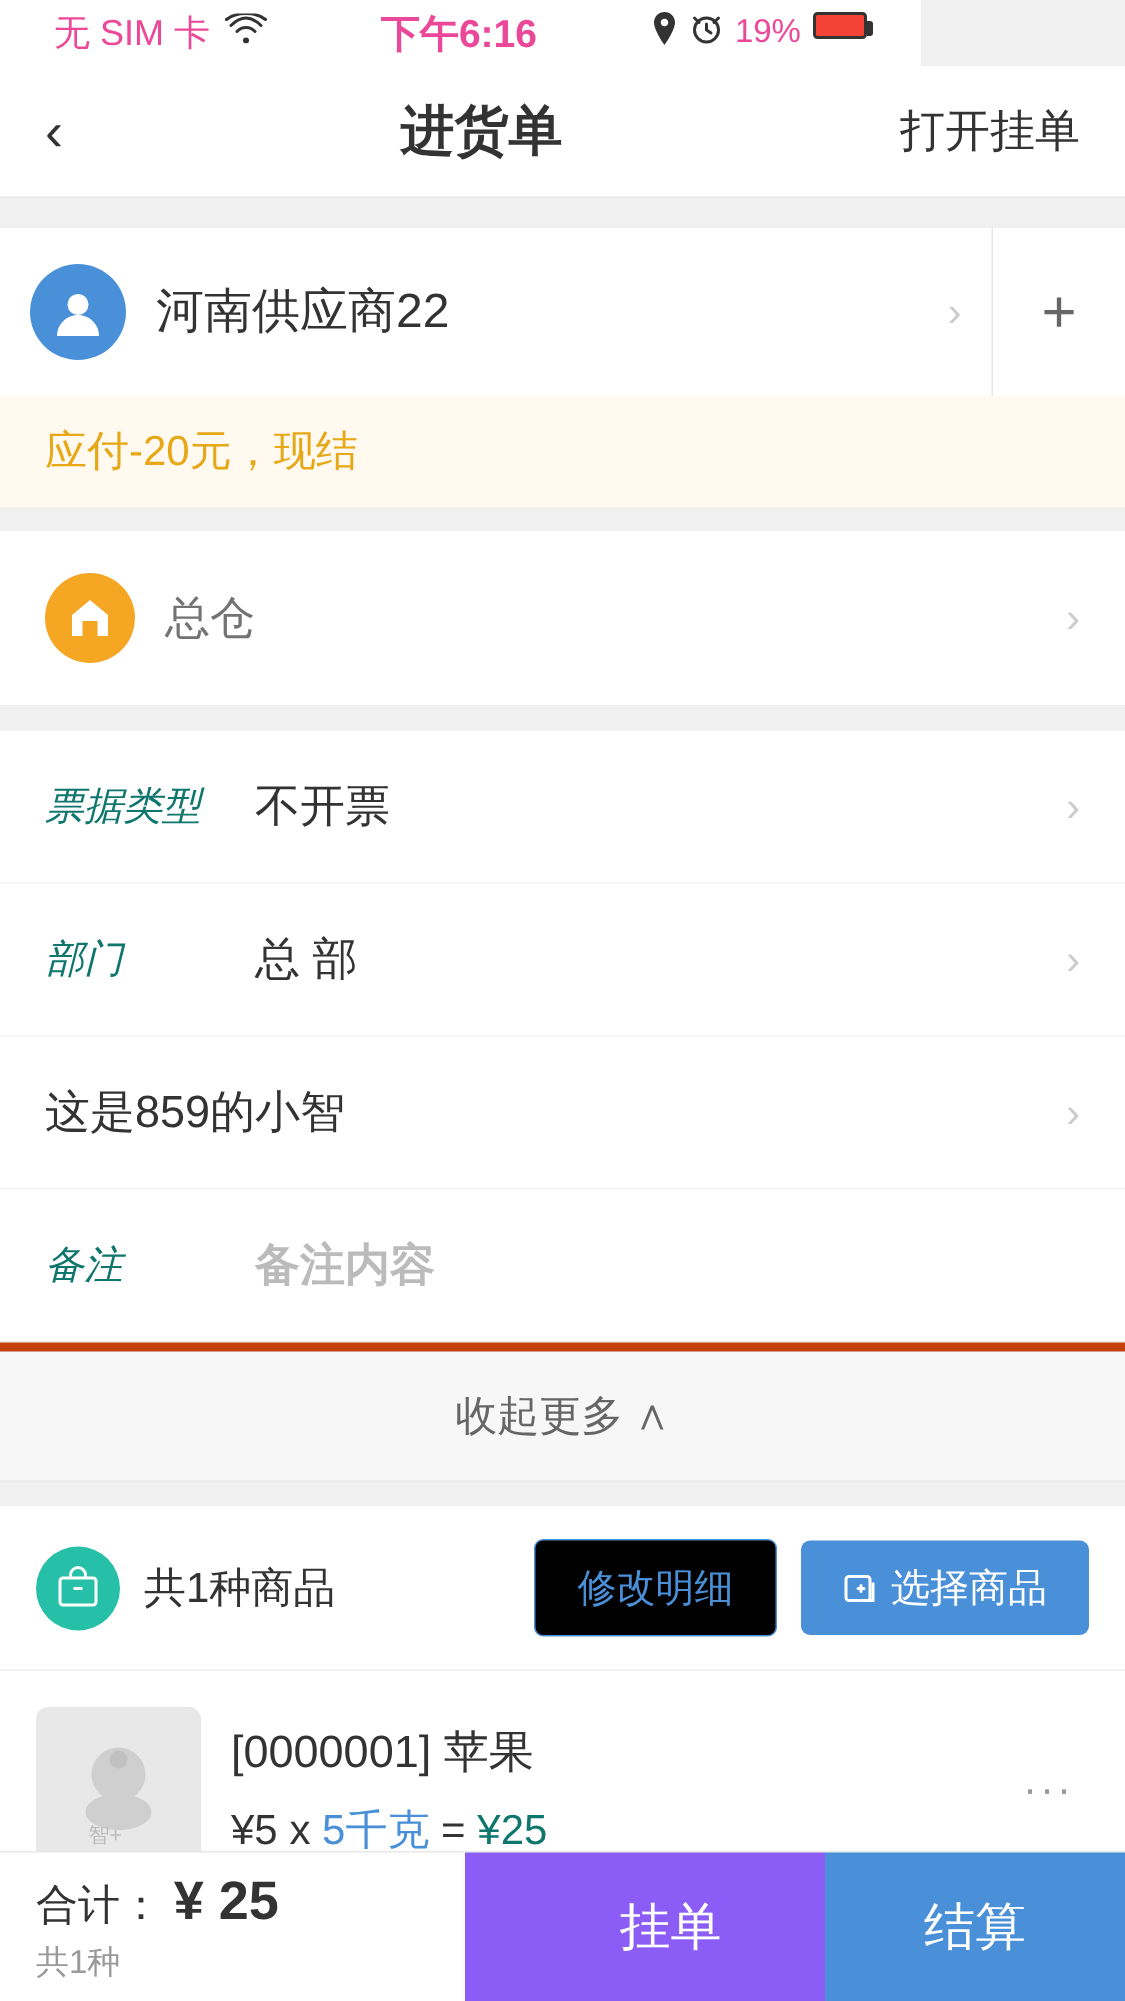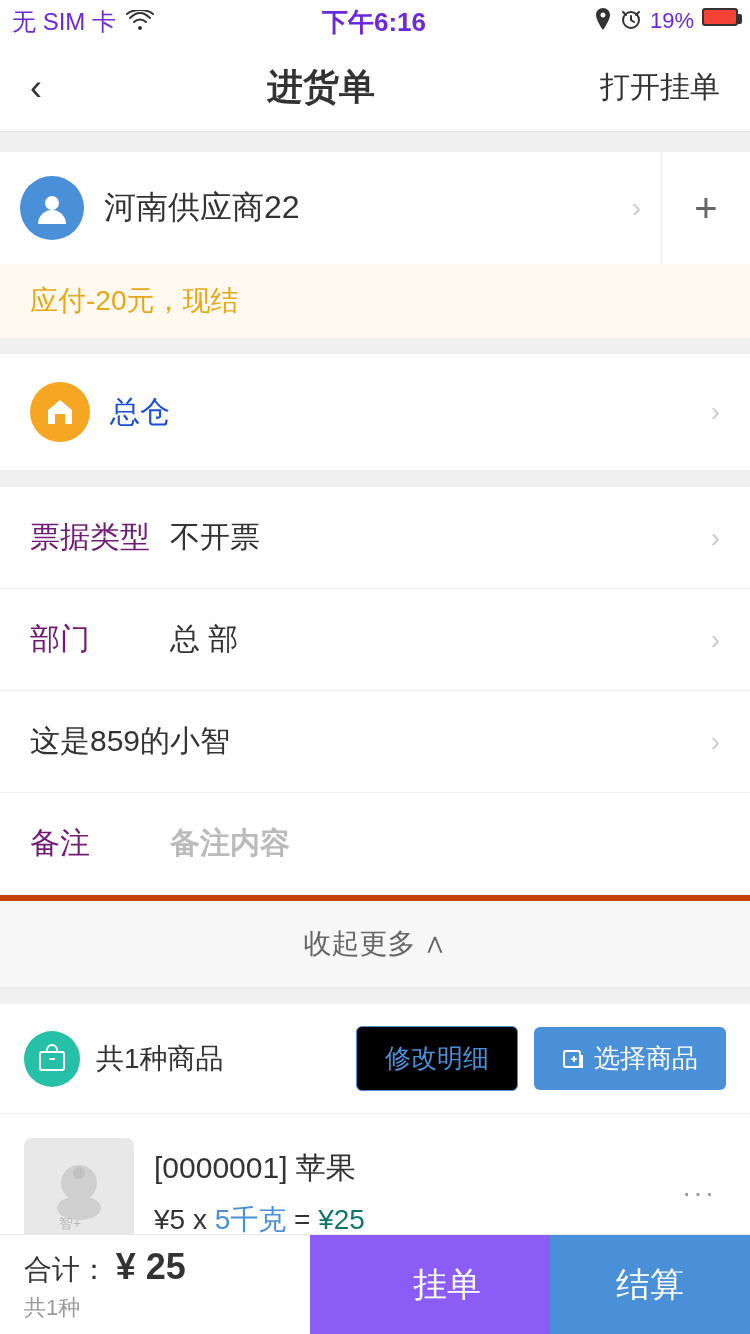--- a/index.html
+++ b/index.html
@@ -8,29 +8,29 @@
       width: 750px;
       min-height: 1334px;
       font-family: -apple-system, "PingFang SC", "Helvetica Neue", Arial, sans-serif;
       background: #f0f0f0;
       font-size: 28px;
       color: #333;
     }
 
     
     .status-bar {
-      width: 750px;
+      width: 614px;
       height: 44px;
       background: #fff;
       display: flex;
       align-items: center;
       justify-content: space-between;
-      padding: 0 12px;
+      padding: 0 36px;
       font-size: 24px;
-      color: #6d28d9;
+      color: #ec4899;
     }
     .status-left { display: flex; align-items: center; gap: 10px; }
     .status-center { font-weight: 600; font-size: 26px; }
     .status-right { display: flex; align-items: flex-start; gap: 8px; font-size: 22px; }
     .battery-icon {
       display: inline-block;
       width: 36px; height: 18px;
       border: 2px solid #333;
       border-radius: 3px;
       position: relative;
@@ -139,37 +139,38 @@
       width: 60px; height: 60px;
       border-radius: 50%;
       background: #f5a623;
       display: flex; align-items: center; justify-content: center;
       margin-right: 20px;
       flex-shrink: 0;
     }
     .warehouse-icon svg { width: 32px; height: 32px; }
     .row-label {
       font-size: 30px;
-      color: #1d4ed8;
+      color: #737373;
       flex: 1;
     }
 
     
     .form-row {
       background: #fff;
       display: flex;
       align-items: center;
       padding: 30px 30px;
       border-bottom: 1px solid #f0f0f0;
     }
     .form-key {
-      font-size: 30px;
-      color: #701a75;
+      font-size: 26px;
+      color: #0f766e;
       width: 140px;
       flex-shrink: 0;
+      font-style: italic;
     }
     .form-value {
       font-size: 30px;
       color: #333;
       flex: 1;
     }
     .form-value.placeholder {
       color: #bbb;
       font-weight: bold;
     }

